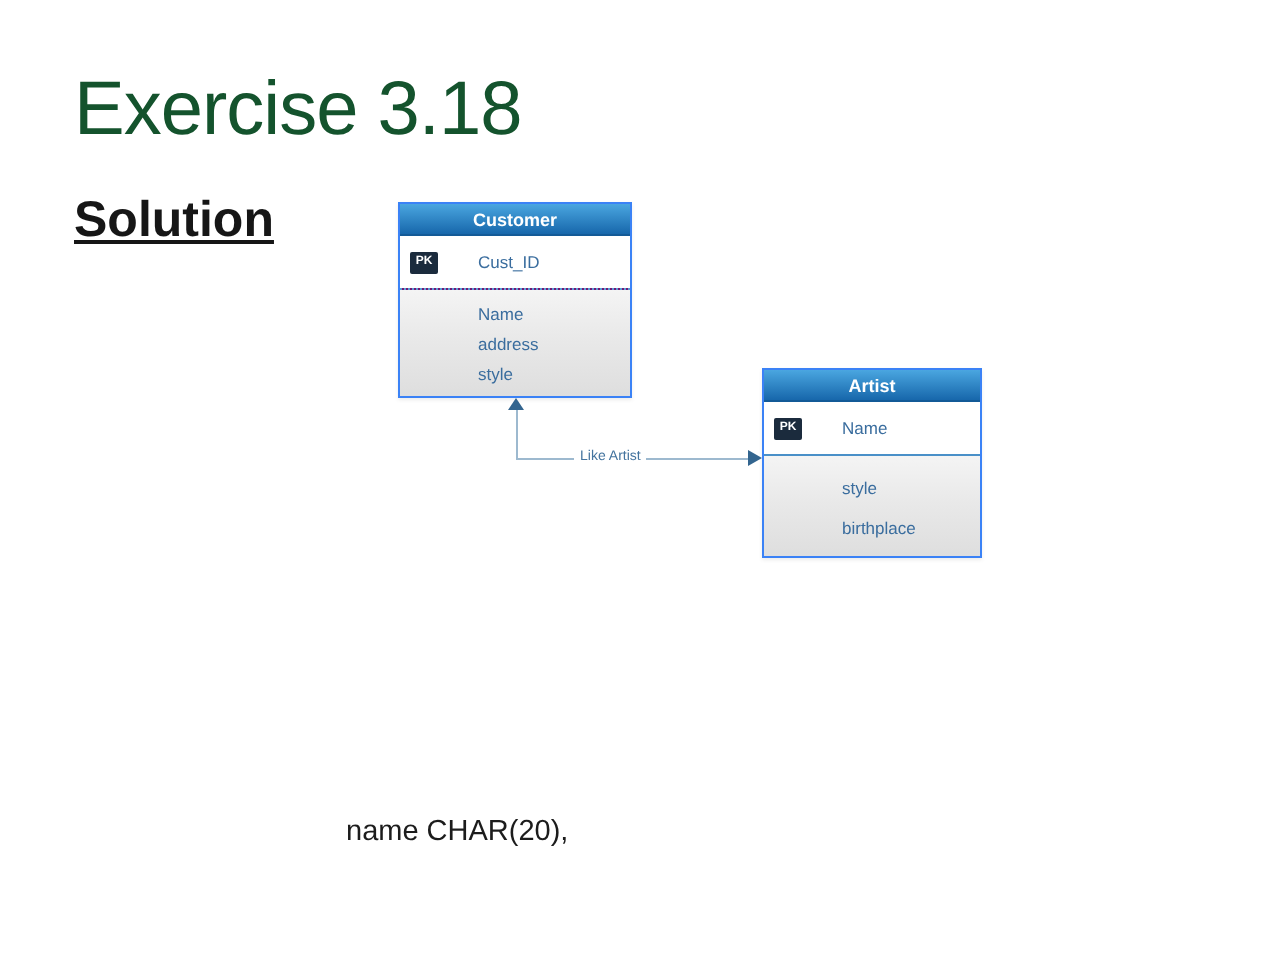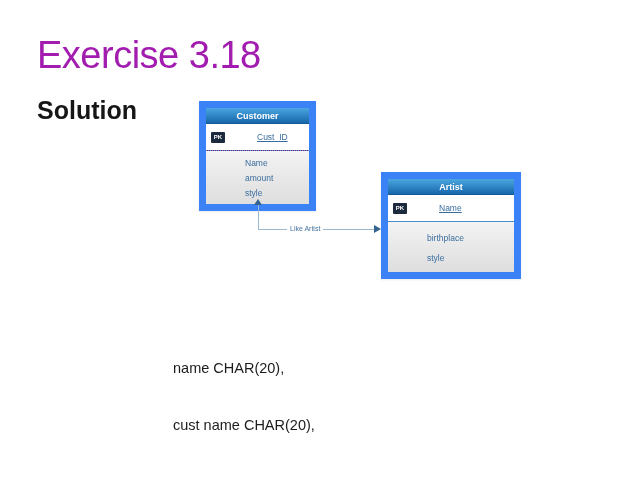--- a/index.html
+++ b/index.html
@@ -13,43 +13,44 @@
     overflow: hidden;
   }
 
   
   .page-title {
     position: absolute;
     left: 37px;
     top: 34px;
     font-size: 38px;
     font-weight: 400;
-    color: #a21caf;
+    color: #14532d;
     letter-spacing: -0.5px;
     white-space: nowrap;
   }
   .subtitle {
     position: absolute;
     left: 37px;
     top: 96px;
     font-size: 25px;
     font-weight: 700;
     color: #161616;
     white-space: nowrap;
+    text-decoration: underline;
   }
 
   
   .db-table {
     position: absolute;
-    border: 7px solid #3b82f6;
+    border: 1px solid #3b82f6;
     background: #701a75;
     box-shadow: 0 1px 2px rgba(0,0,0,0.08);
   }
   .db-table.customer { left: 199px; top: 101px; width: 117px; }
-  .db-table.artist   { left: 381px; top: 172px; width: 140px; }
+  .db-table.artist   { left: 381px; top: 184px; width: 110px; }
 
   .db-header {
     height: 16px;
     line-height: 16px;
     text-align: center;
     color: #ffffff;
     font-size: 9px;
     font-weight: 700;
     background: linear-gradient(180deg, var(--header-top, #4aa6e0) 0%, var(--header-bottom, #1767ab) 100%);
     border-bottom: 1px solid #135a97;
@@ -68,24 +69,23 @@
     background: var(--pk-badge, #1b2b3d);
     color: #ffffff;
     font-size: 6px;
     font-weight: 700;
     line-height: 11px;
     text-align: center;
     border-radius: 1px;
     flex: 0 0 auto;
   }
   .pk-field {
-    margin-left: 32px;
+    margin-left: 20px;
     color: var(--field-text, #3a6d9e);
     font-size: 8.5px;
-    text-decoration: underline;
   }
 
   .db-sep { height: 0; }
   .customer .db-sep { border-top: 1px dotted #5b9bd5; }
   .artist   .db-sep { border-top: 1px solid #4a90c8; }
 
   .db-fields {
     padding: 4px 0 4px 39px;
     background: linear-gradient(180deg, #f4f4f4 0%, #e9e9e9 45%, #dedede 100%);
   }
@@ -134,54 +134,54 @@
   
   .sql-block {
     position: absolute;
     left: 143px;
     top: 320px;
     font-size: 14.5px;
     line-height: 19.3px;
     color: #1c1c1c;
     white-space: pre;
   }
-  .sql-line.indent { padding-left: 30px; }
+  .sql-line.indent { padding-left: 30px; margin-top: 48px; }
 </style>
 </head>
 <body>
 
 <div class="slide">
 
   <div class="page-title">Exercise 3.18</div>
   <div class="subtitle">Solution</div>
 
   <div class="db-table customer">
     <div class="db-header">Customer</div>
     <div class="pk-row">
       <span class="pk-badge">PK</span>
       <span class="pk-field">Cust_ID</span>
     </div>
     <div class="db-sep"></div>
     <div class="db-fields">
       <div class="db-field">Name</div>
-      <div class="db-field">amount</div>
+      <div class="db-field">address</div>
       <div class="db-field">style</div>
     </div>
   </div>
 
   <div class="db-table artist">
     <div class="db-header">Artist</div>
     <div class="pk-row">
       <span class="pk-badge">PK</span>
       <span class="pk-field">Name</span>
     </div>
     <div class="db-sep"></div>
     <div class="db-fields">
+      <div class="db-field">style</div>
       <div class="db-field">birthplace</div>
-      <div class="db-field">style</div>
     </div>
   </div>
 
   <div class="rel-line rel-v"></div>
   <div class="rel-line rel-h"></div>
   <div class="arrow-up"></div>
   <div class="arrow-right"></div>
   <div class="rel-label">Like Artist</div>
 
   <div class="sql-block">

